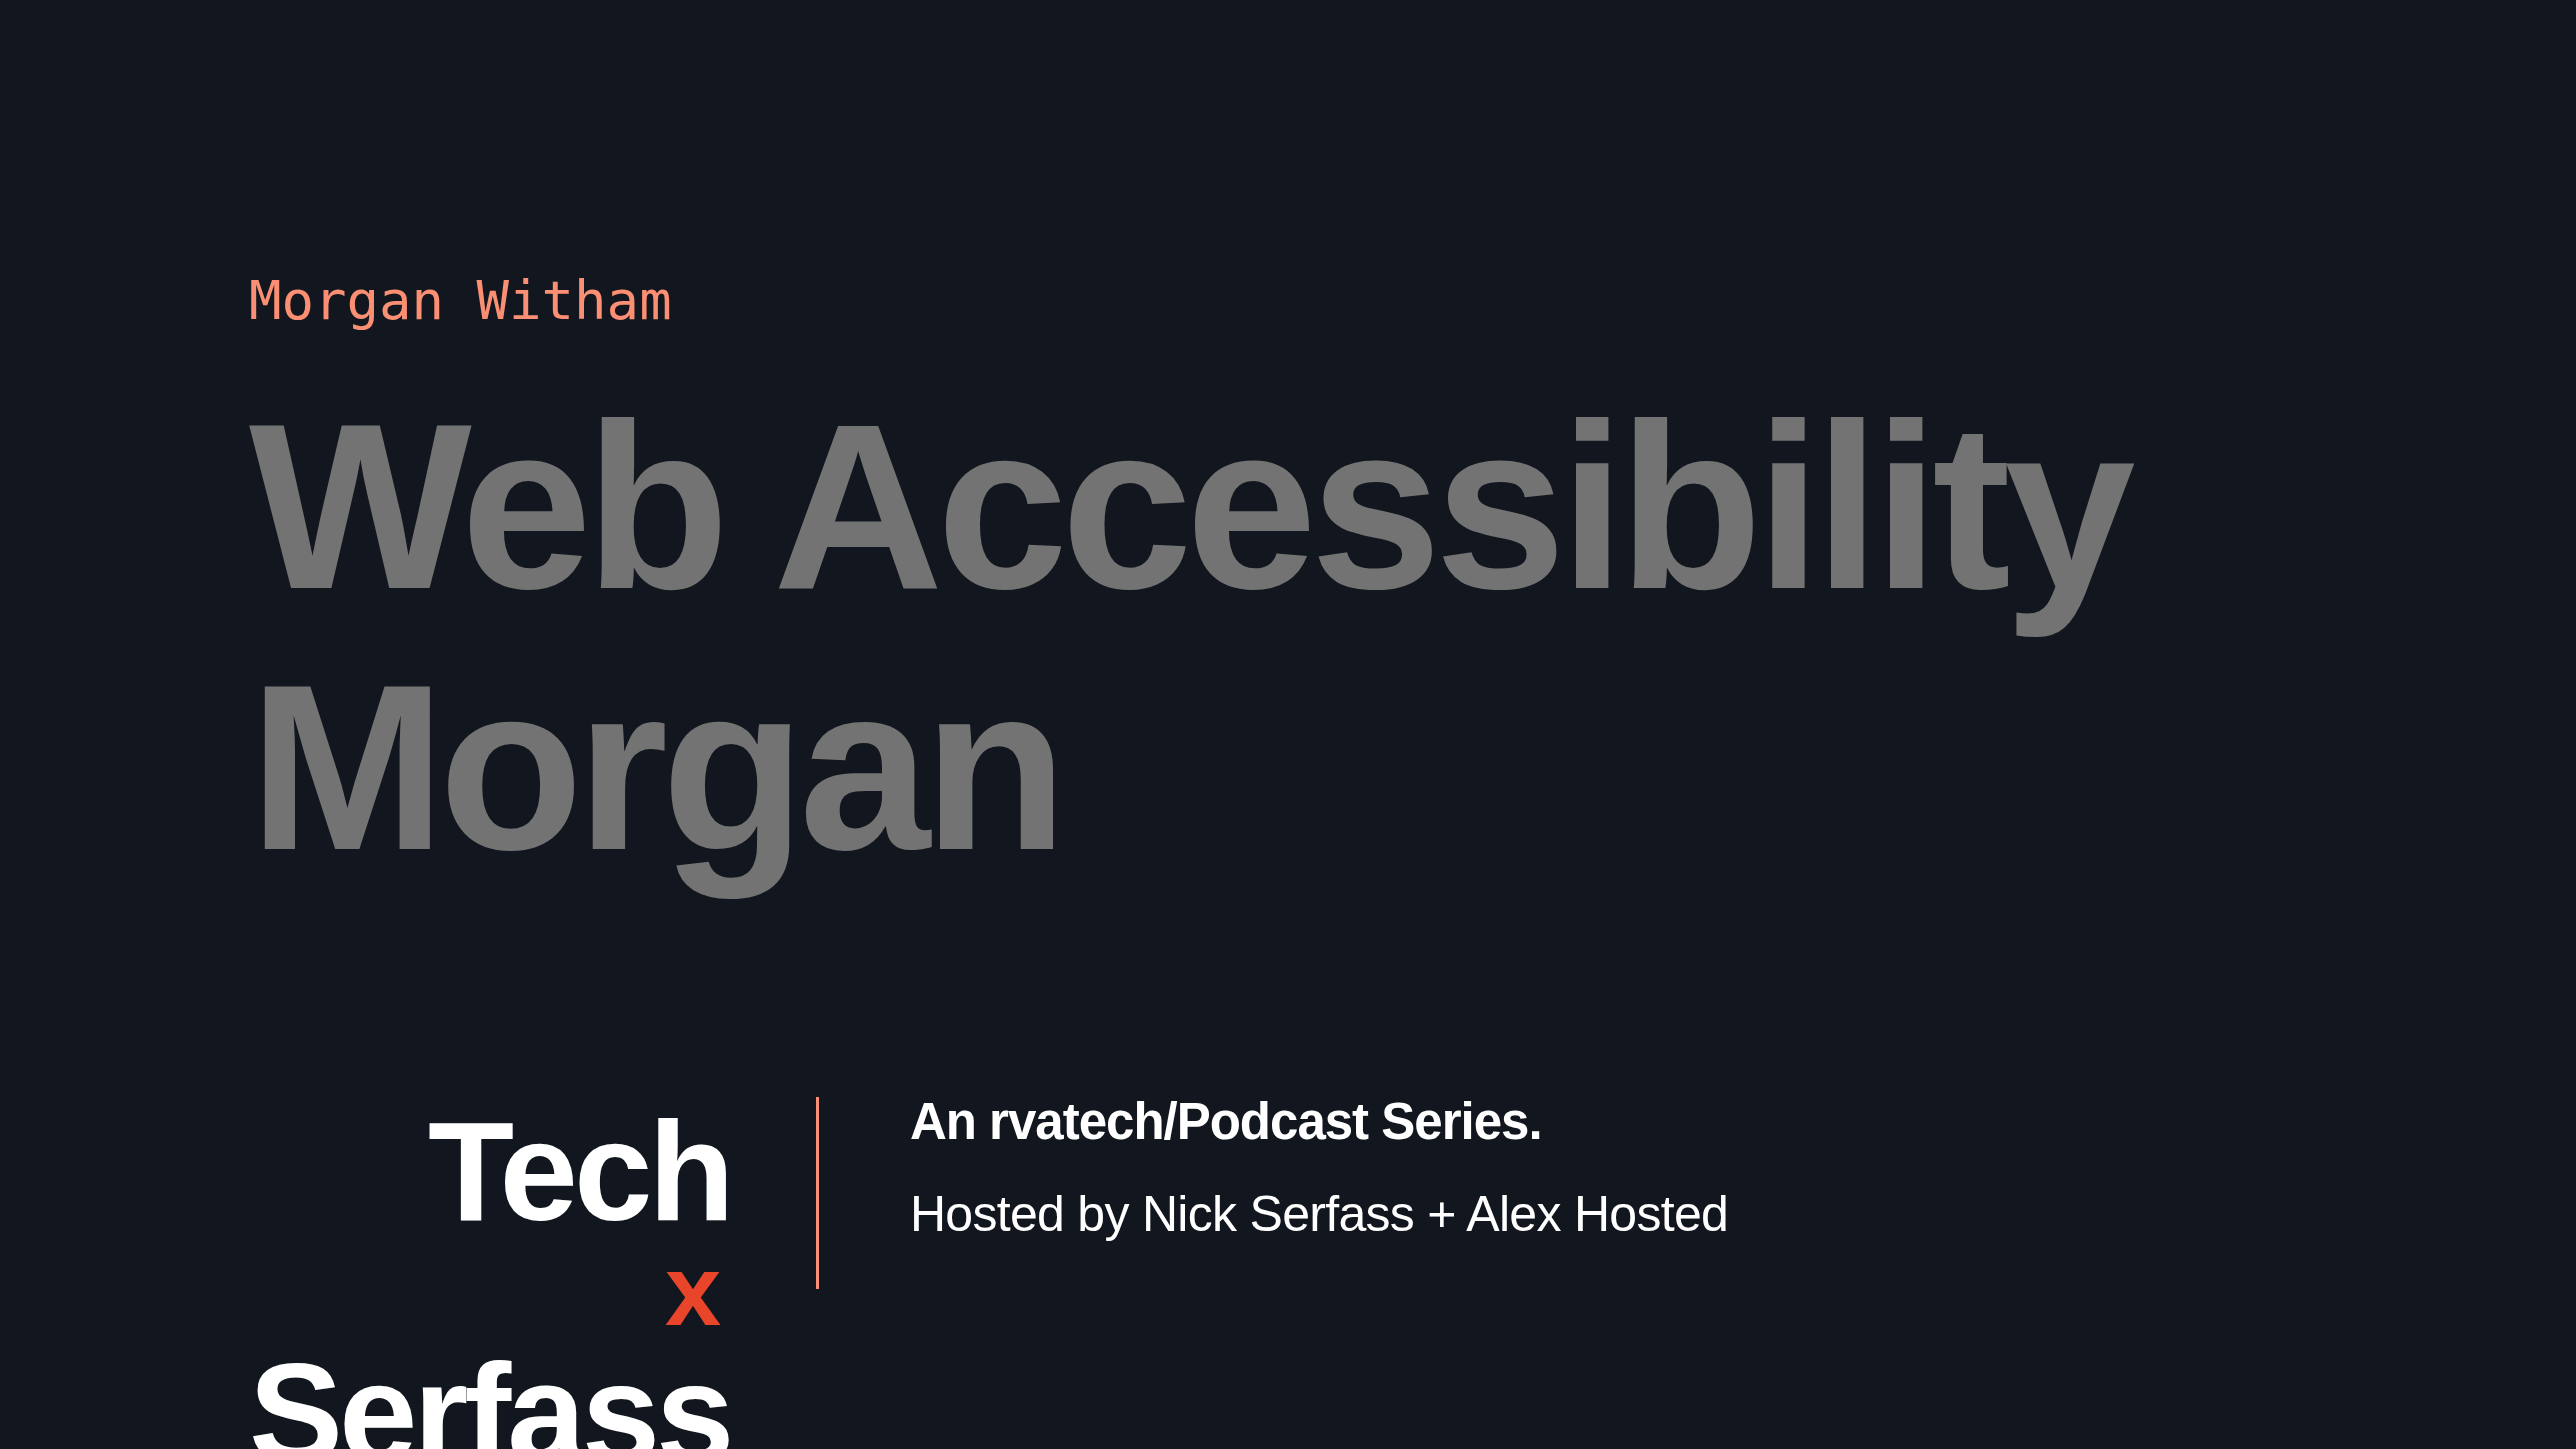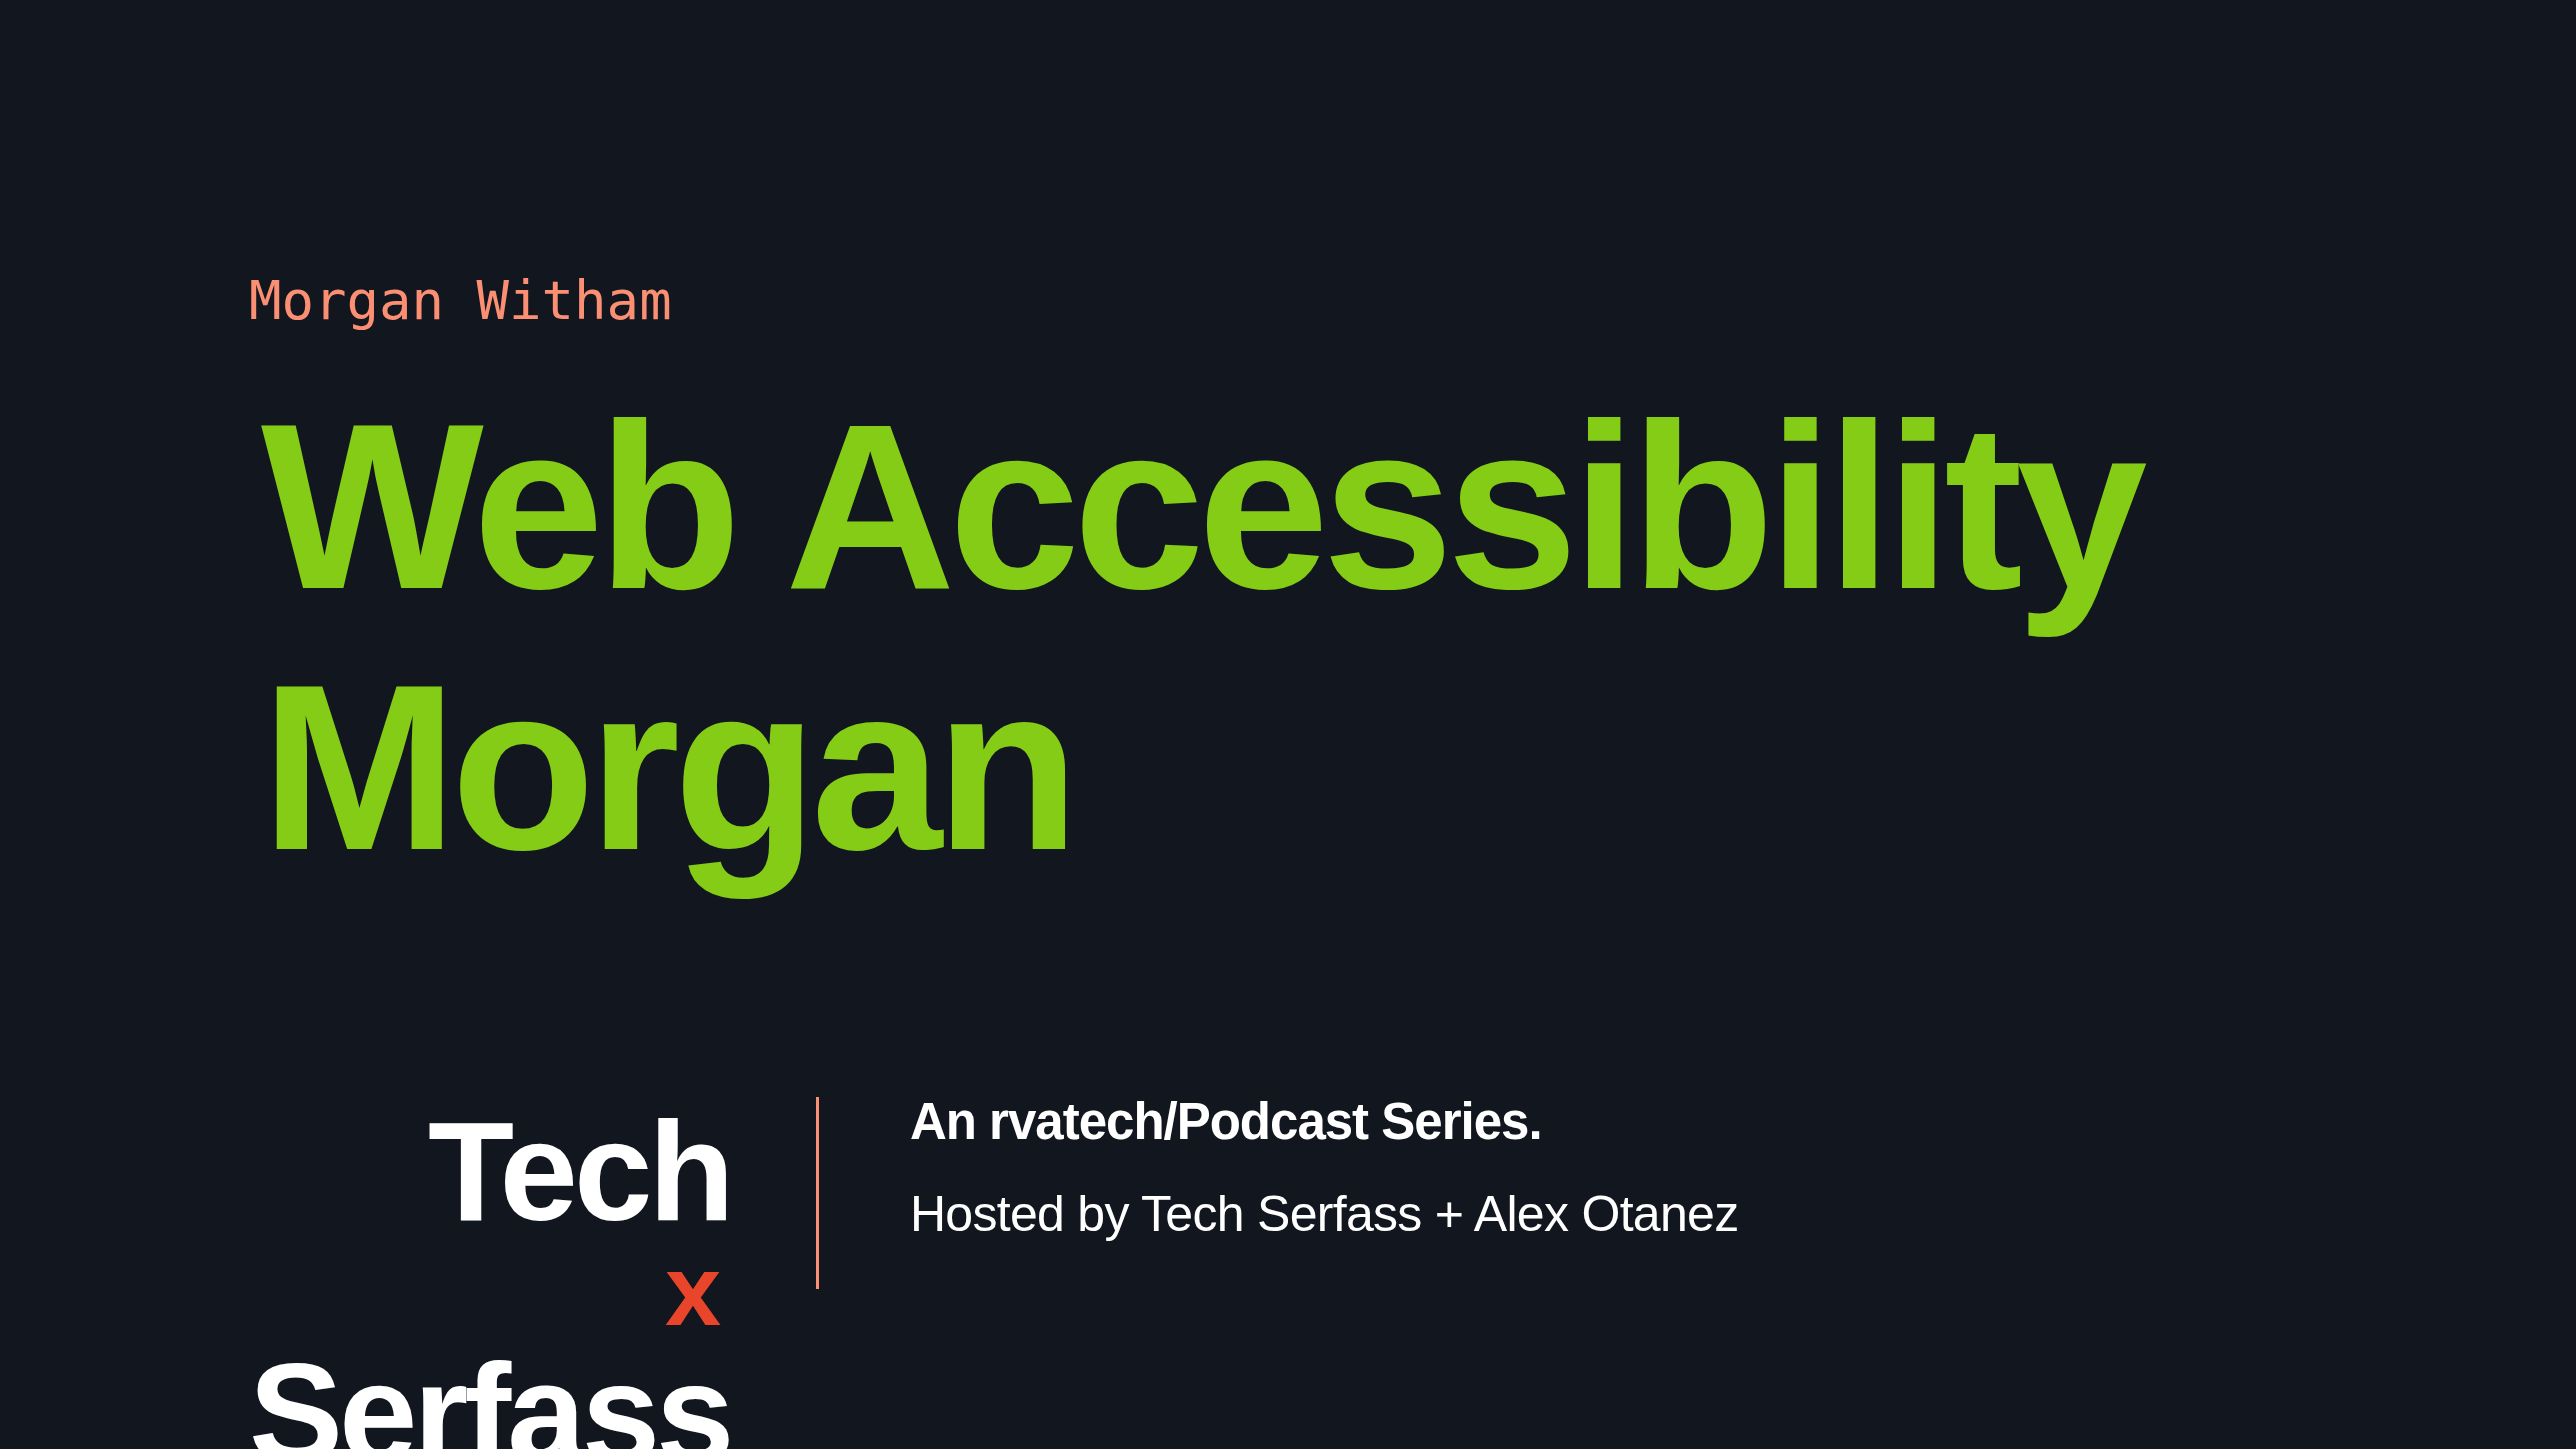--- a/index.html
+++ b/index.html
@@ -34,29 +34,29 @@
     line-height: 1.0;
     letter-spacing: 0px;
     font-weight: 400;
     color: #fb8f73;
     white-space: pre;
   }
 
   
   .headline {
     position: absolute;
-    left: 221px;
+    left: 209px;
     top: 376px;
     width: 2080px;
     font-family: "Liberation Sans", sans-serif;
     font-weight: 700;
     font-size: 236px;
     line-height: 1.105;
     letter-spacing: -6.7px;
-    color: #84cc16;
+    color: #737373;
   }
   .headline .hl-line {
     display: block;
     white-space: nowrap;
   }
 
   
   .footer {
     position: absolute;
     left: 209px;
@@ -150,19 +150,19 @@
     <div class="wordmark">
       <span class="wm-part">Tech</span>
       <span class="wm-x">x</span>
       <span class="wm-part">Serfass</span>
     </div>
 
     <div class="divider"></div>
 
     <div class="credits">
       <div class="credits-title">An rvatech/Podcast Series.</div>
-      <div class="credits-hosts">Hosted by Tech Serfass + Alex Otanez</div>
+      <div class="credits-hosts">Hosted by Nick Serfass + Alex Hosted</div>
     </div>
 
   </div>
 
 </div>
 
 
 </body></html>

